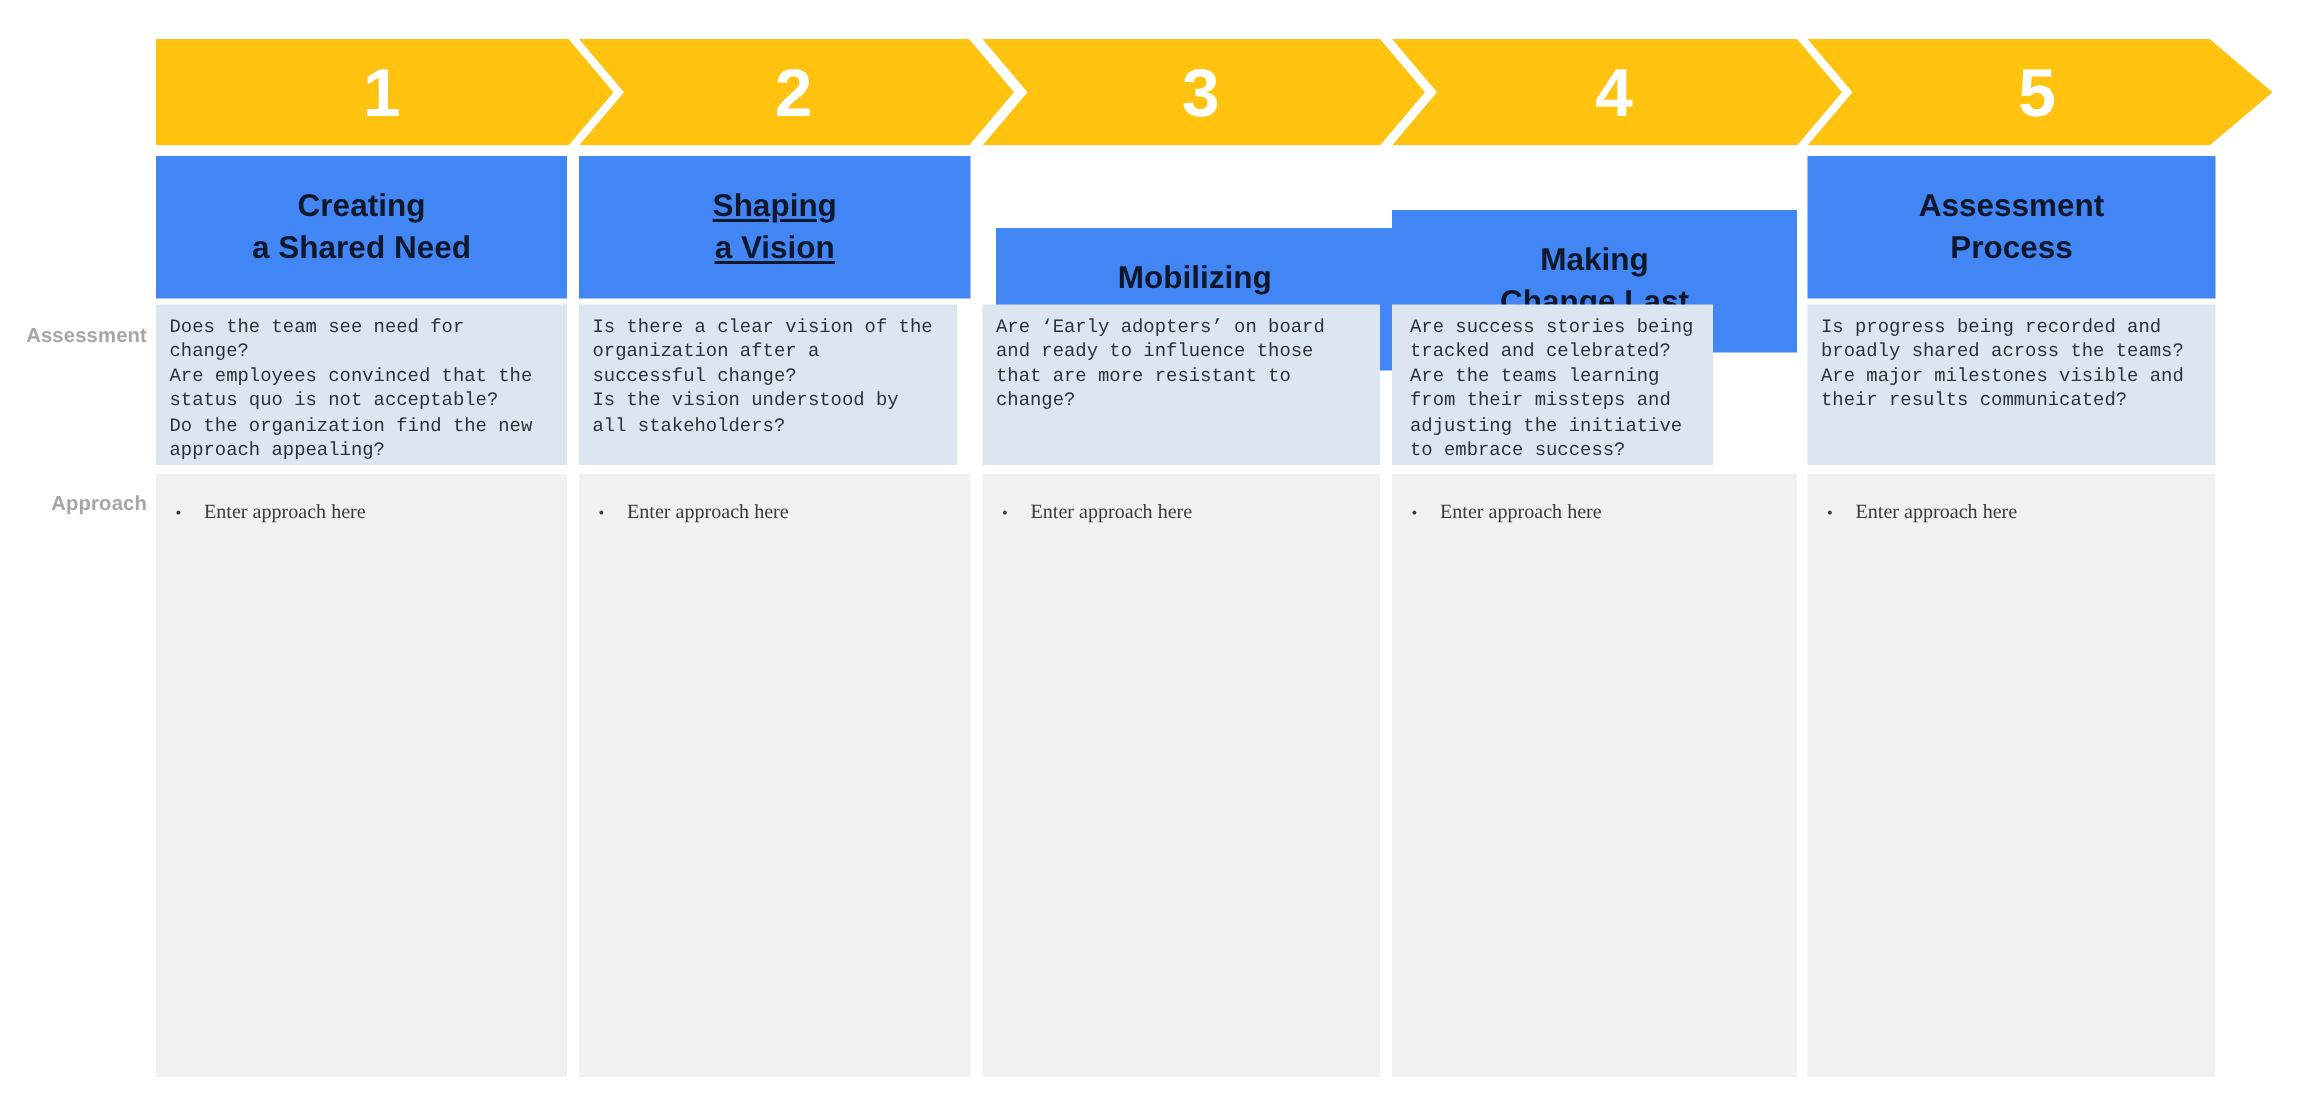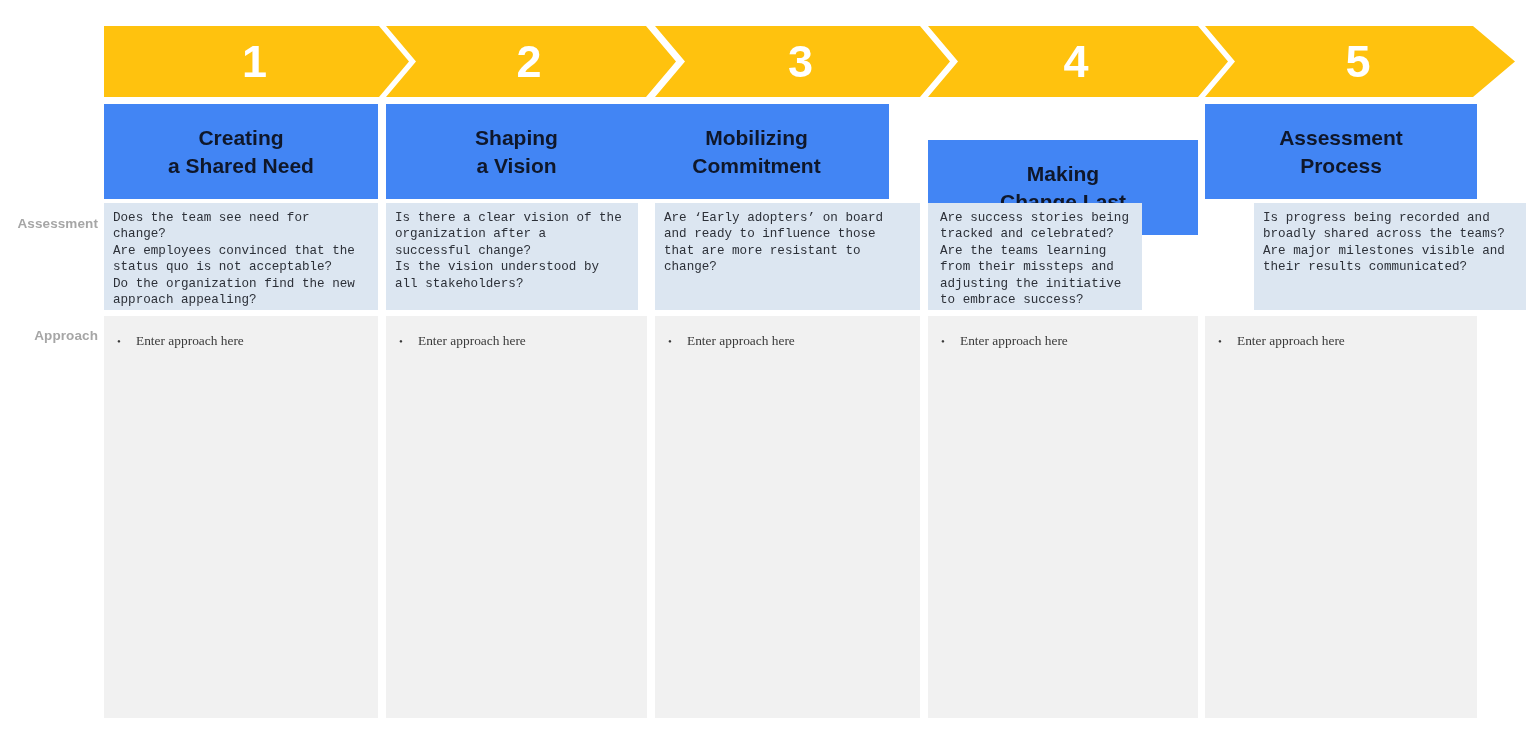--- a/index.html
+++ b/index.html
@@ -161,35 +161,35 @@
         <span class="q">Does the team see need for change?</span>
         <span class="q">Are employees convinced that the status quo is not acceptable?</span>
         <span class="q">Do the organization find the new approach appealing?</span>
       </div>
       <div class="col-approach" style="left: 104px; width: 274px;">
         <div class="bullet-row">
           <span class="bullet-dot">•</span>
           <span>Enter approach here</span>
         </div>
       </div>
-      <div class="col-title" style="left: 386px; width: 261px;">
+      <div class="col-title" style="left: 386px; width: 261px; text-decoration: underline;">
         <span class="tline">Shaping</span>
         <span class="tline">a Vision</span>
       </div>
       <div class="col-assess" style="left: 386px; width: 252px;">
         <span class="q">Is there a clear vision of the organization after a successful change?</span>
         <span class="q">Is the vision understood by all stakeholders?</span>
       </div>
       <div class="col-approach" style="left: 386px; width: 261px;">
         <div class="bullet-row">
           <span class="bullet-dot">•</span>
           <span>Enter approach here</span>
         </div>
       </div>
-      <div class="col-title" style="left: 624px; width: 265px;">
+      <div class="col-title" style="left: 664px; width: 265px; margin-top: 48px;">
         <span class="tline">Mobilizing</span>
         <span class="tline">Commitment</span>
       </div>
       <div class="col-assess" style="left: 655px; width: 265px;">
         <span class="q">Are ‘Early adopters’ on board and ready to influence those that are more resistant to change?</span>
       </div>
       <div class="col-approach" style="left: 655px; width: 265px;">
         <div class="bullet-row">
           <span class="bullet-dot">•</span>
           <span>Enter approach here</span>
@@ -206,21 +206,21 @@
       <div class="col-approach" style="left: 928px; width: 270px;">
         <div class="bullet-row">
           <span class="bullet-dot">•</span>
           <span>Enter approach here</span>
         </div>
       </div>
       <div class="col-title" style="left: 1205px; width: 272px;">
         <span class="tline">Assessment</span>
         <span class="tline">Process</span>
       </div>
-      <div class="col-assess" style="left: 1254px; width: 272px;">
+      <div class="col-assess" style="left: 1205px; width: 272px;">
         <span class="q">Is progress being recorded and broadly shared across the teams?</span>
         <span class="q">Are major milestones visible and their results communicated?</span>
       </div>
       <div class="col-approach" style="left: 1205px; width: 272px;">
         <div class="bullet-row">
           <span class="bullet-dot">•</span>
           <span>Enter approach here</span>
         </div>
       </div>
     </div>

